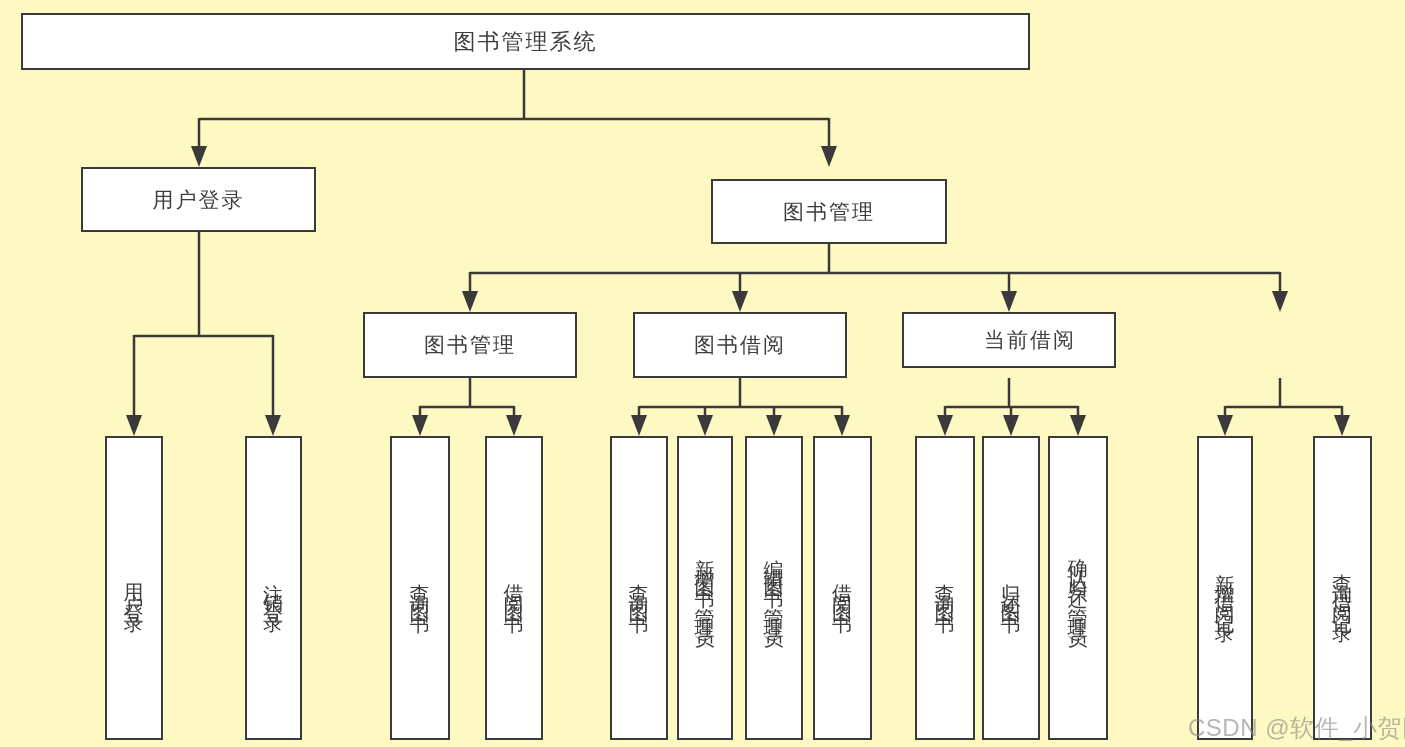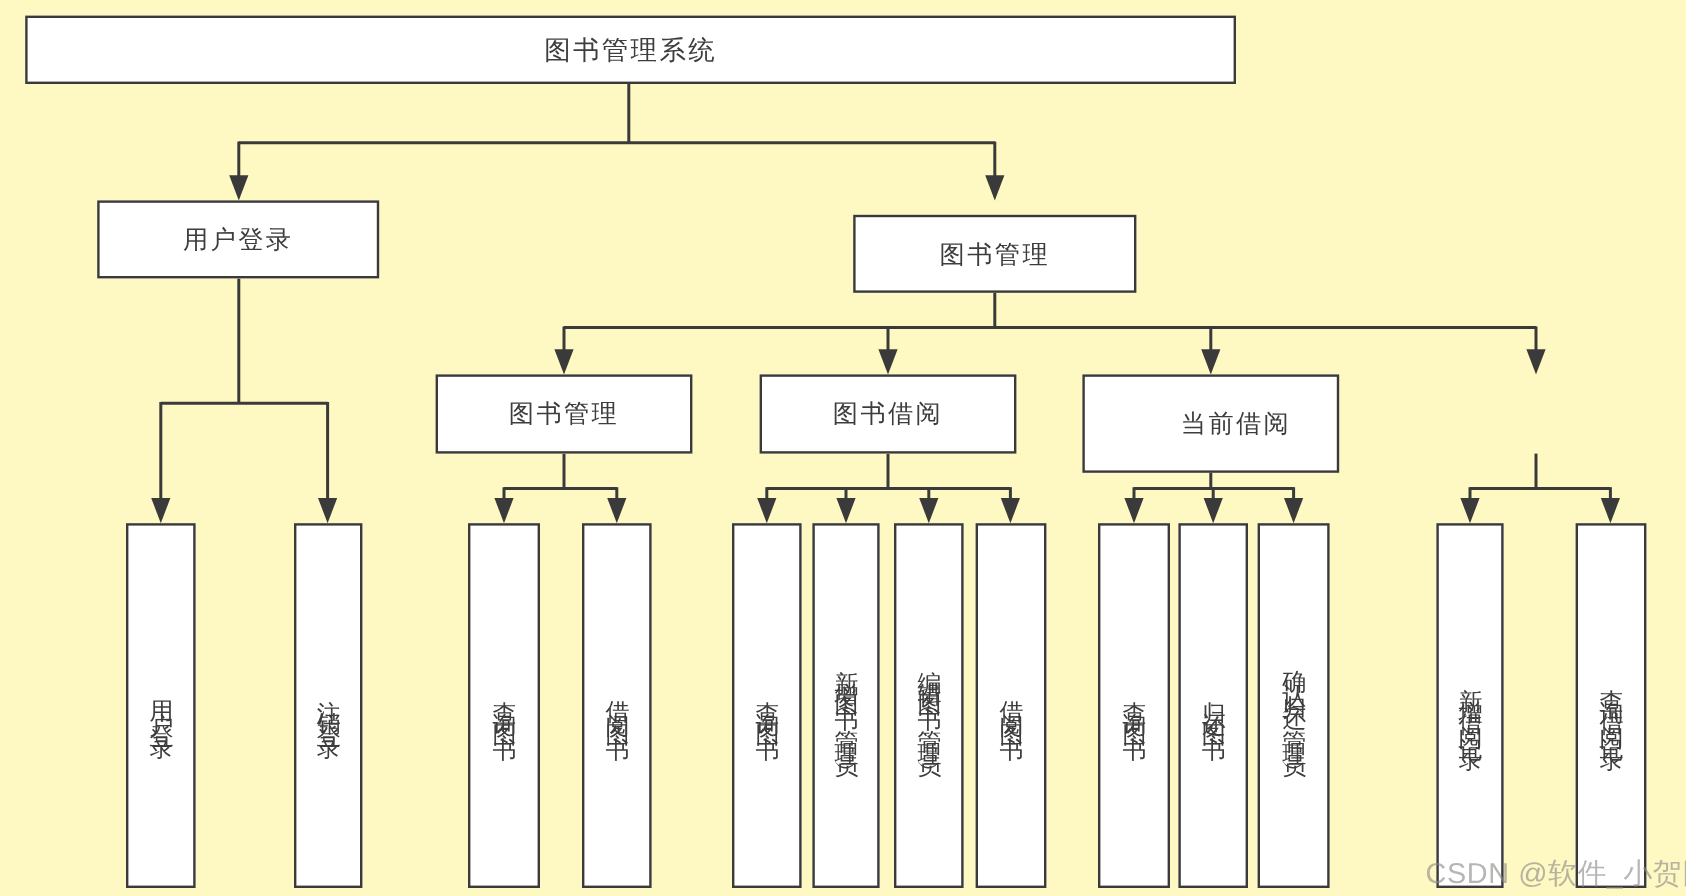--- a/index.html
+++ b/index.html
@@ -149,21 +149,21 @@
   <div class="hbox" style="left:711px; top:167px; width:236px; height:65px;margin-top:12px;">
     <span>图书管理</span>
   </div>
 
   <div class="hbox" style="left:363px; top:312px; width:214px; height:66px;">
     <span>图书管理</span>
   </div>
   <div class="hbox" style="left:633px; top:312px; width:214px; height:66px;">
     <span>图书借阅</span>
   </div>
-  <div class="hbox" style="left:902px; top:312px; width:214px; height:82px;padding-left:42px;">
+  <div class="hbox" style="left:902px; top:312px; width:214px; height:56px;padding-left:42px;">
     <span>当前借阅</span>
   </div>
 
   <div class="vbox" style="left:105px; width:58px;">
     <span>用户登录</span>
   </div>
   <div class="vbox" style="left:245px; width:57px;">
     <span>注销登录</span>
   </div>
 

